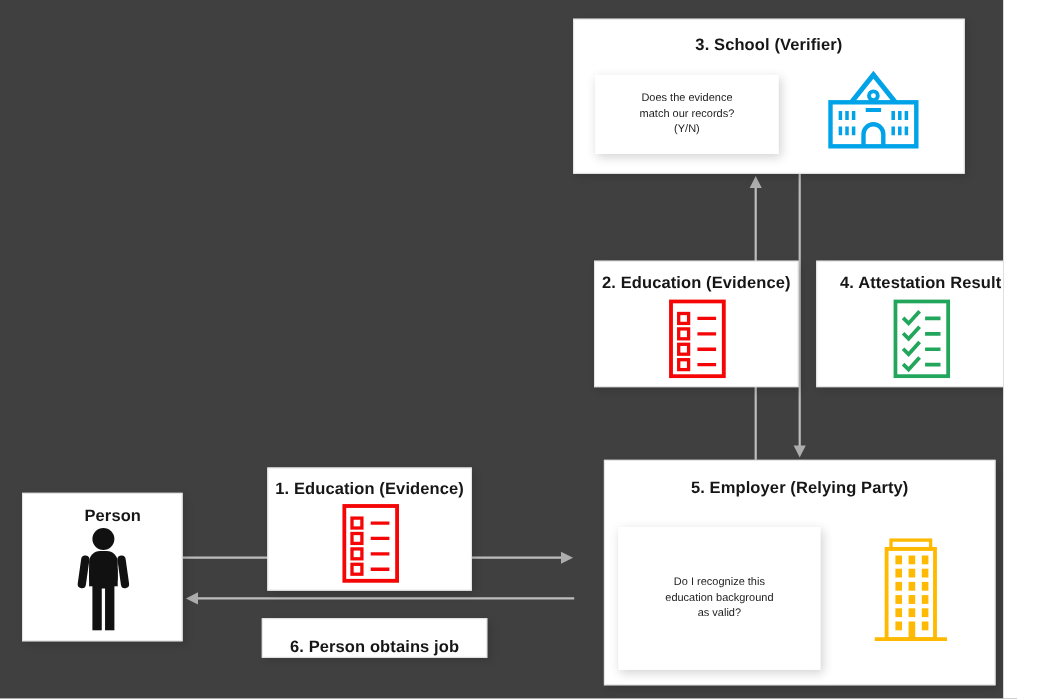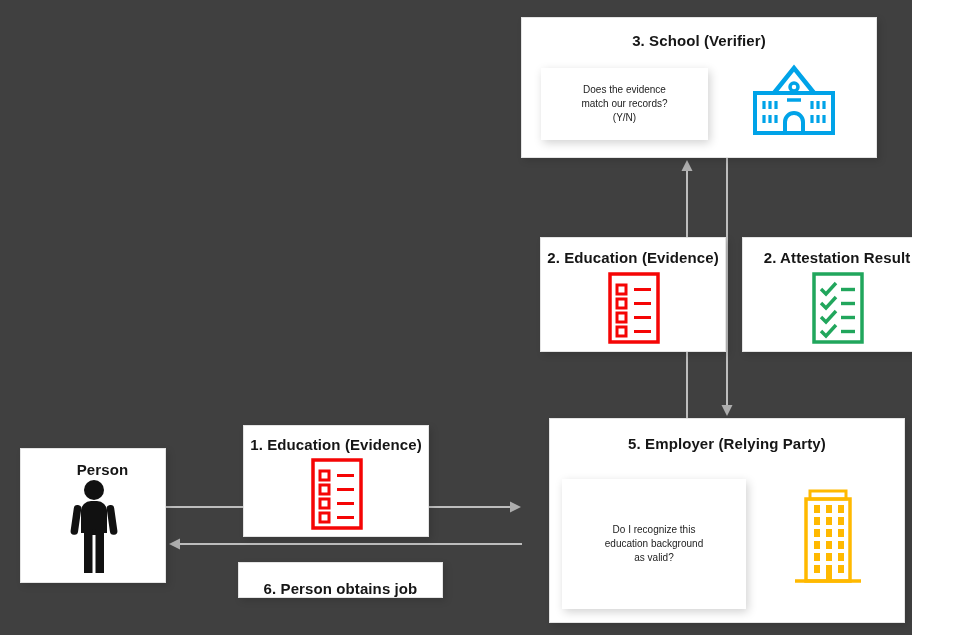--- a/index.html
+++ b/index.html
@@ -98,21 +98,21 @@
           <rect x="9" y="41" width="9" height="9"></rect>
             <line x1="26" y1="45.5" x2="43" y2="45.5"></line>
           <rect x="9" y="55" width="9" height="9"></rect>
             <line x1="26" y1="59.5" x2="43" y2="59.5"></line>
         </g>
       </svg>
     </span>
   </div>
 
   <div class="node" style="left:742px; top:237px; width:190px; height:115px;">
-    <span class="title" style="margin-top:11px;">2. Attestation Result</span>
+    <span class="title" style="margin-top:11px;">4. Attestation Result</span>
     <span class="icon icon-green" style="left:69px; top:34px;">
       <svg width="52" height="72" viewBox="0 0 52 72" fill="none" stroke="currentColor">
         <rect x="2" y="2" width="48" height="68" stroke-width="3.5"></rect>
         <g stroke-width="3.4">
           <path d="M9 17 l5 5 L24 11"></path>
             <line x1="29" y1="17.5" x2="43" y2="17.5"></line>
           <path d="M9 31 l5 5 L24 25"></path>
             <line x1="29" y1="31.5" x2="43" y2="31.5"></line>
           <path d="M9 45 l5 5 L24 39"></path>
             <line x1="29" y1="45.5" x2="43" y2="45.5"></line>

